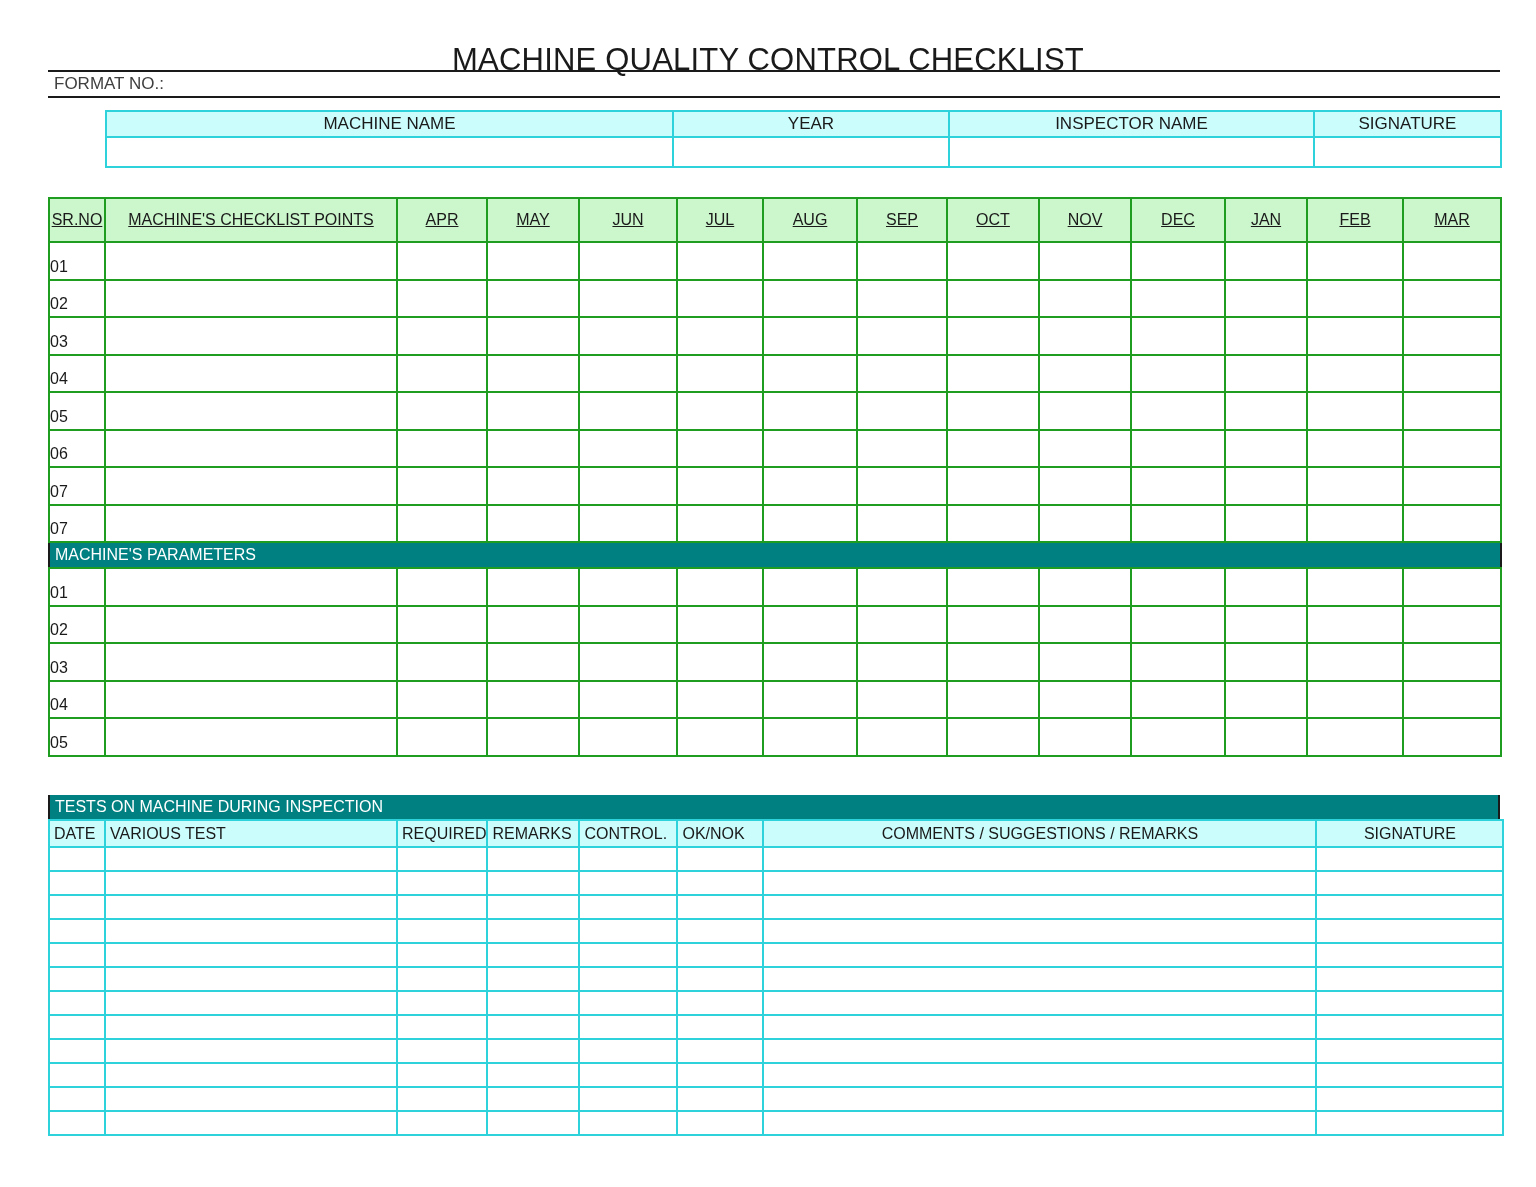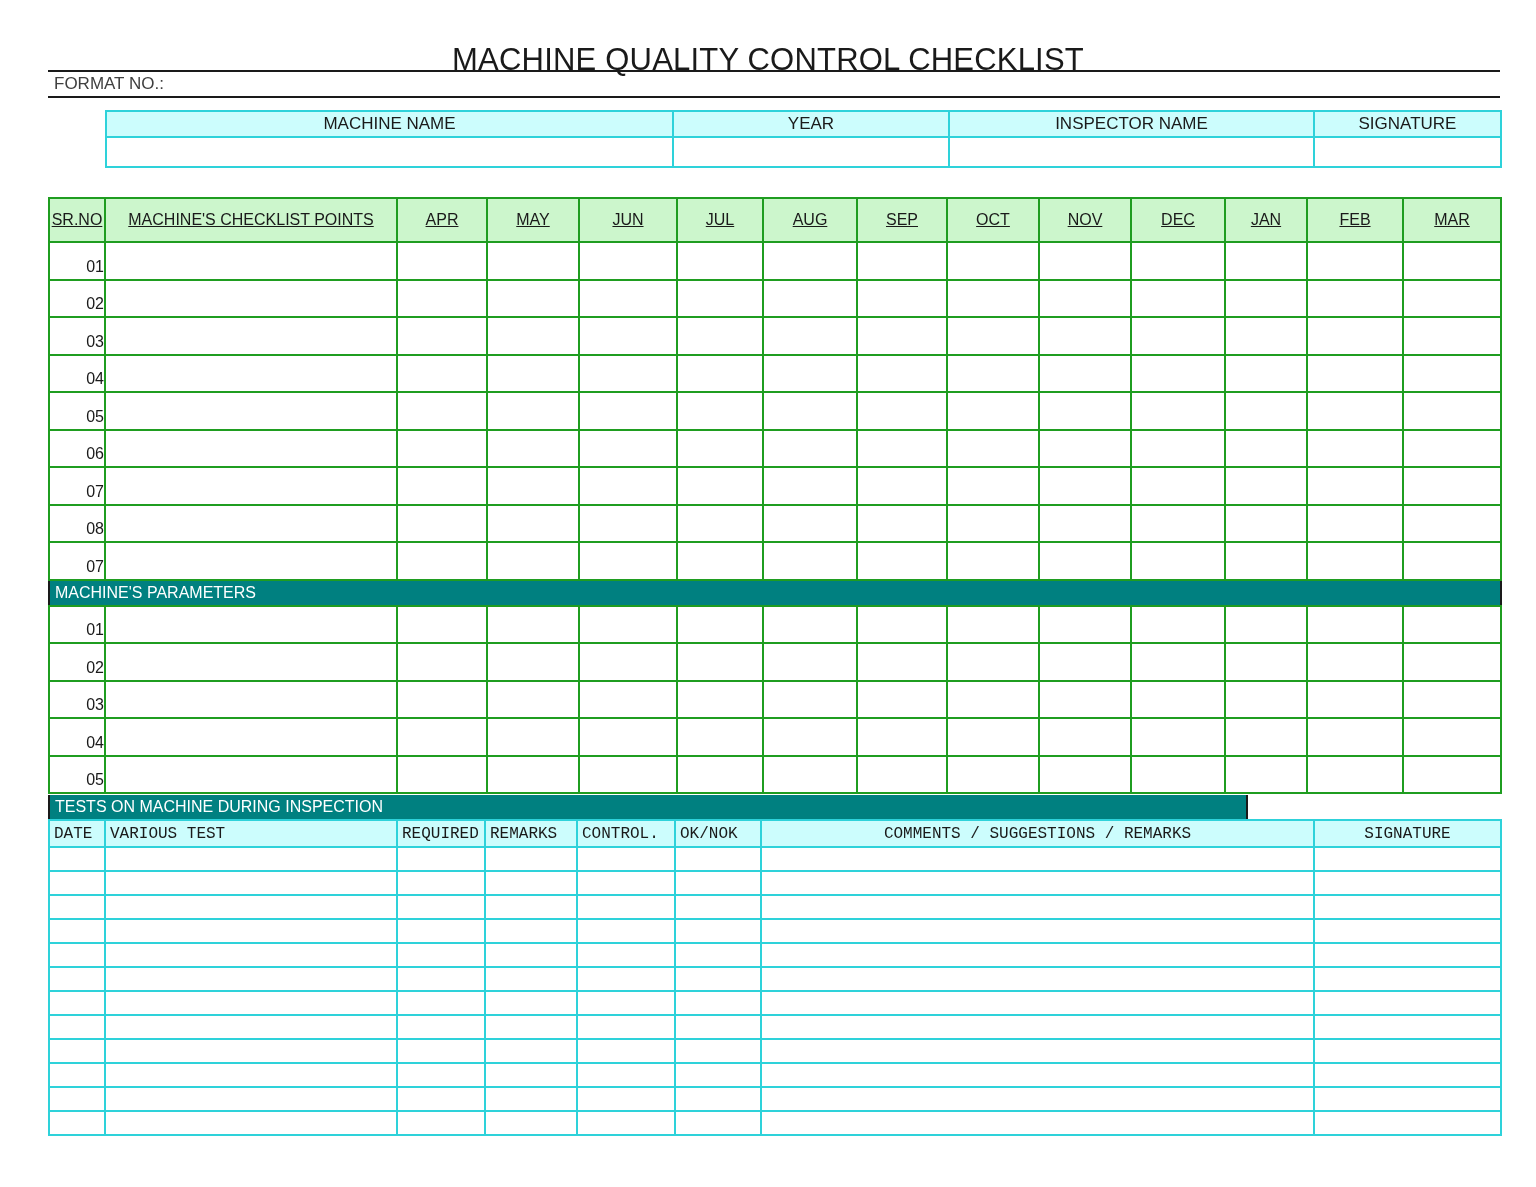--- a/index.html
+++ b/index.html
@@ -96,21 +96,21 @@
     height: 44px;
     text-align: center;
     vertical-align: middle;
     text-decoration: underline;
   }
   .grid-table tbody td {
     background: #ffffff;
     height: 37.5px;
   }
   .sr-cell {
-    text-align: right;
+    text-align: left;
     vertical-align: bottom;
     padding-bottom: 3px !important;
     font-size: 16px;
   }
   .section-band {
     background: #008080 !important;
     color: #ffffff !important;
     height: 26px !important;
     text-align: left;
     vertical-align: middle;
@@ -120,21 +120,21 @@
     border-right: 2px solid #1a1a1a !important;
     border-top: 2px solid #1f9d20 !important;
     border-bottom: 2px solid #1f9d20 !important;
   }
 
   
   .tests-band-wrap {
     position: absolute;
     left: 48px;
     top: 795px;
-    width: 1200px;
+    width: 1452px;
   }
   .tests-band {
     background: #008080;
     color: #ffffff;
     height: 24px;
     line-height: 23px;
     font-size: 16px;
     padding-left: 5px;
     box-sizing: border-box;
     border-left: 2px solid #1a1a1a;
@@ -153,21 +153,20 @@
     box-sizing: border-box;
     font-size: 16px;
     font-weight: 400;
     color: #1a1a1a;
     padding: 0;
   }
   .tests-table thead th {
     background: #ccfdfd;
     height: 27px;
     vertical-align: middle;
-    font-family: Liberation Mono, monospace;
   }
   .th-left { text-align: left; padding-left: 4px !important; }
   .th-center { text-align: center; }
   .tests-table tbody td {
     background: #ffffff;
     height: 24px;
   }
 </style>
 </head>
 <body>
@@ -344,36 +343,20 @@
         <td></td>
         <td></td>
         <td></td>
         <td></td>
         <td></td>
         <td></td>
         <td></td>
         <td></td>
       </tr>
       <tr>
-        <td class="sr-cell">08</td>
-        <td></td>
-        <td></td>
-        <td></td>
-        <td></td>
-        <td></td>
-        <td></td>
-        <td></td>
-        <td></td>
-        <td></td>
-        <td></td>
-        <td></td>
-        <td></td>
-        <td></td>
-      </tr>
-      <tr>
         <td class="sr-cell">07</td>
         <td></td>
         <td></td>
         <td></td>
         <td></td>
         <td></td>
         <td></td>
         <td></td>
         <td></td>
         <td></td>

